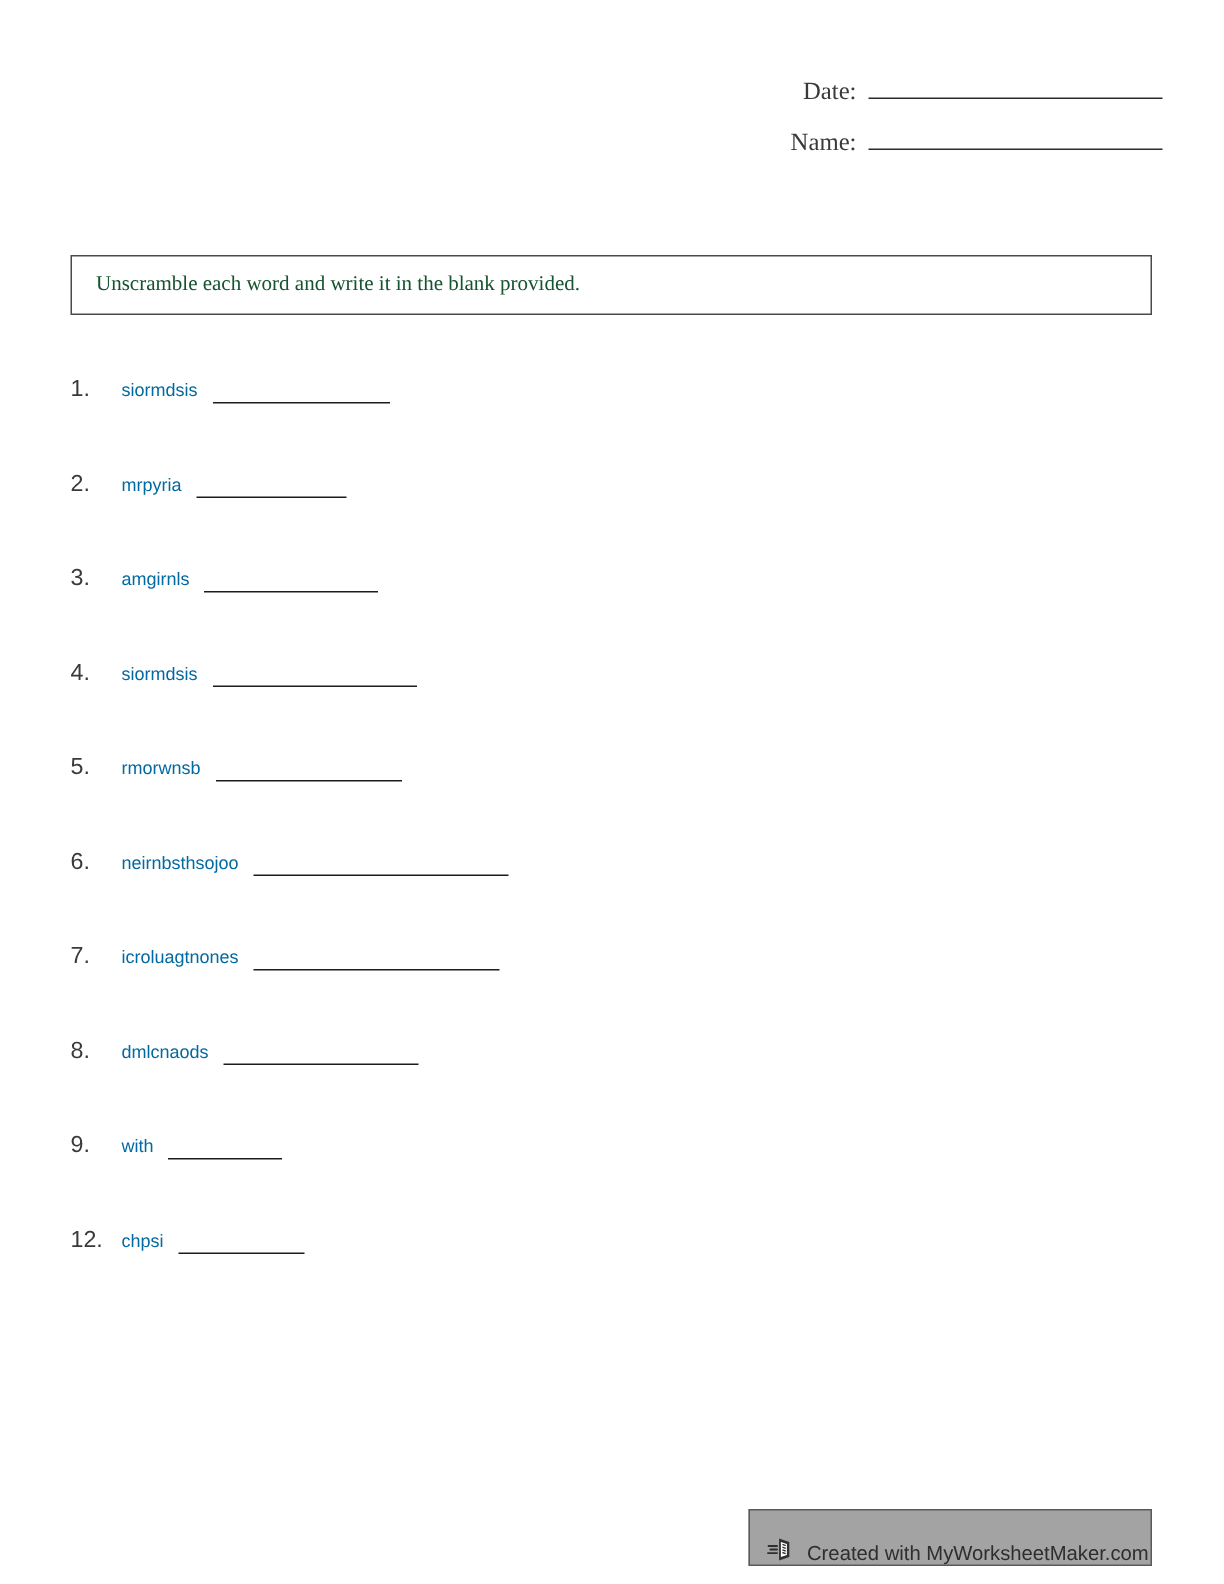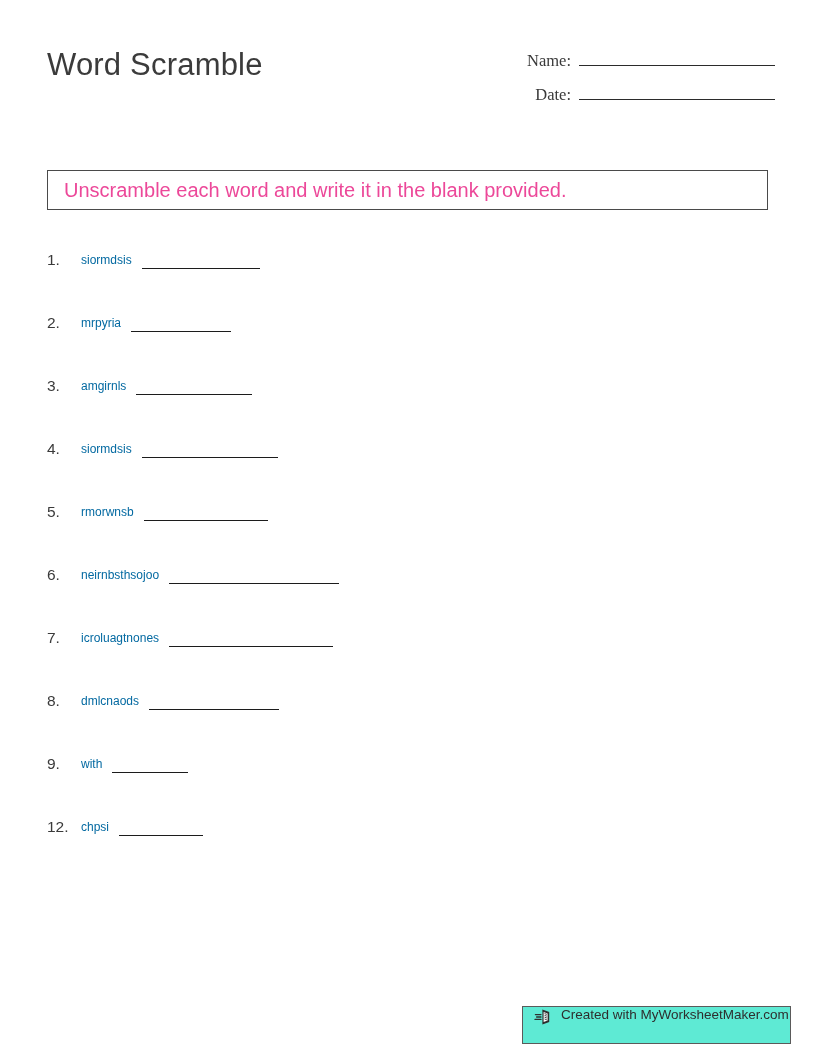--- a/index.html
+++ b/index.html
@@ -68,23 +68,24 @@
     width: 721px;
     height: 40px;
     border: 1.2px solid #4a4a4a;
     background: #ffffff;
     box-sizing: border-box;
     display: flex;
     align-items: center;
   }
   .instruction-text {
     padding-left: 16px;
-    font-size: 20px;
-    color: #ec4899;
-    white-space: nowrap;
+    font-size: 14px;
+    color: #14532d;
+    white-space: nowrap;
+    font-family: Liberation Serif, serif;
   }
 
   
   .word-list {
     position: absolute;
     left: 47px;
     top: 250px;
     width: 721px;
   }
   .word-row {
@@ -115,53 +116,51 @@
   }
 
   
   .footer-badge {
     position: absolute;
     left: 499px;
     top: 1006px;
     width: 269px;
     height: 38px;
     border: 1.2px solid #5a5a5a;
-    background: #5eead4;
+    background: #a3a3a3;
     box-sizing: border-box;
     display: flex;
-    align-items: flex-start;
+    align-items: flex-end;
     padding-left: 11px;
-    margin-left: 23px;
   }
   .badge-icon {
     width: 20px;
     height: 20px;
     flex: none;
     margin-right: 7px;
     display: block;
   }
   .badge-text {
     font-size: 13.5px;
     color: #2e2e2e;
     white-space: nowrap;
   }
 </style>
 </head>
 <body>
 
 <div class="header">
-  <div class="page-title">Word Scramble</div>
 
   <div class="namedate">
     <div class="nd-row">
+      <span class="nd-label">Date:</span>
+      <span class="nd-rule"></span>
+    </div>
+    <div class="nd-row">
       <span class="nd-label">Name:</span>
-      <span class="nd-rule"></span>
-    </div>
-    <div class="nd-row">
-      <span class="nd-label">Date:</span>
       <span class="nd-rule"></span>
     </div>
   </div>
 </div>
 
 <div class="instruction-box">
   <span class="instruction-text">Unscramble each word and write it in the blank provided.</span>
 </div>
 
 <div class="word-list" id="word-list">

